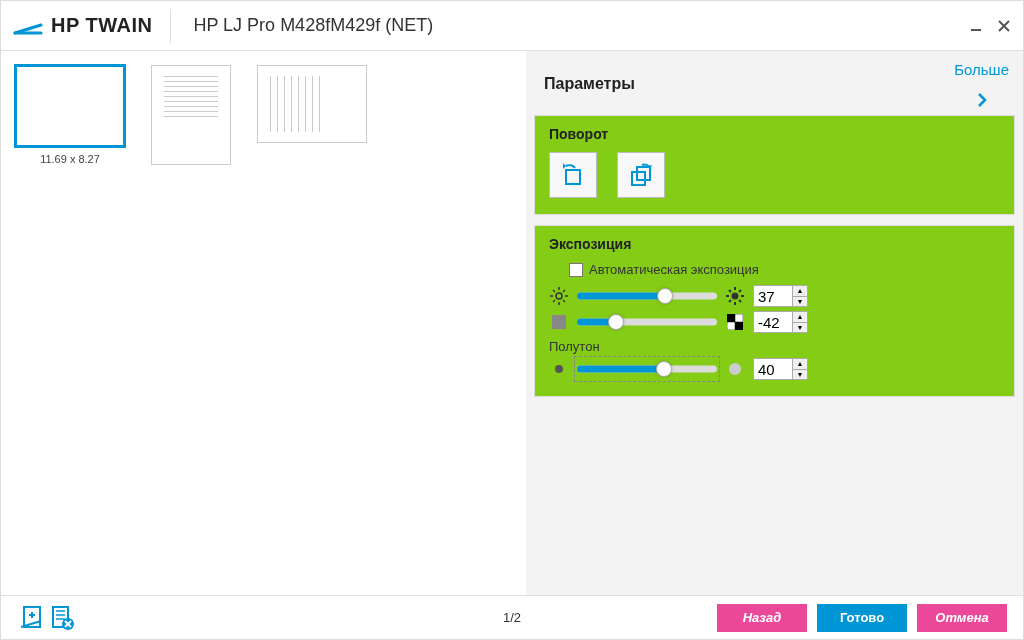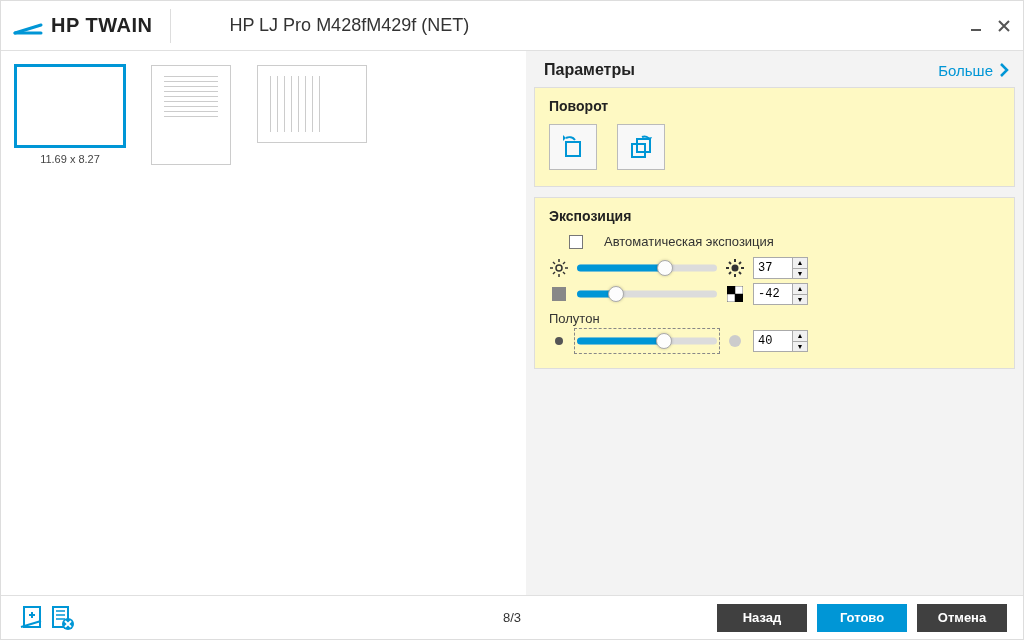--- a/index.html
+++ b/index.html
@@ -1,72 +1,72 @@
 <!DOCTYPE html>
 <html><head>
 <meta charset="utf-8">
 <style>
   * { box-sizing: border-box; margin: 0; padding: 0; font-family: Arial, sans-serif; }
   body { width: 1024px; height: 640px; background: #fff; overflow: hidden; }
   .window { width: 100%; height: 100%; display: flex; flex-direction: column; border: 1px solid #ddd; }
 
-  .titlebar { height: 50px; border-bottom: 1px solid #e0e0e0; display: flex; align-items: center; padding: 0 12px; gap: 36px; }
+  .titlebar { height: 50px; border-bottom: 1px solid #e0e0e0; display: flex; align-items: center; padding: 0 12px; }
   .logo { display: flex; align-items: center; gap: 8px; padding-right: 18px; border-right: 1px solid #ddd; height: 34px; }
   .logo-text { font-size: 20px; font-weight: 700; letter-spacing: 0.5px; color: #222; }
   .device-name { font-size: 18px; color: #333; margin-left: 22px; }
   .window-controls { margin-left: auto; display: flex; gap: 14px; align-items: center; }
   .win-btn { width: 14px; height: 14px; color: #555; cursor: pointer; display:flex; align-items:center; justify-content:center; }
 
   .body { flex: 1; display: flex; min-height: 0; }
   .preview-pane { flex: 1.02; background: #fff; padding: 14px; display: flex; gap: 26px; align-items: flex-start; }
   .thumb-wrap { display: flex; flex-direction: column; align-items: center; gap: 6px; }
   .thumb { width: 110px; height: 82px; background: #fff; border: 1px solid #ccc; position: relative; display:flex; align-items:center; justify-content:center; }
   .thumb.portrait { width: 80px; height: 100px; }
   .thumb.selected { border: 2px solid #0096d6; outline: 1px solid #0096d6; }
   .thumb-caption { font-size: 11px; color: #444; }
   .doc-lines { position:absolute; top:10px; bottom:10px; left:12px; right:12px; display:flex; flex-direction:column; gap:4px; }
   .doc-lines span { display:block; height:1px; background:#ccc; }
 
   .side-pane { width: 497px; background: #f3f3f3; display: flex; flex-direction: column; }
   .side-header { display: flex; align-items: center; justify-content: space-between; padding: 10px 14px 8px 18px; }
   .side-header .title { font-size: 16px; font-weight: 700; color: #222; text-align: center; }
-  .more-link { color: #0096d6; display: flex; align-items: center; gap: 6px; font-size: 15px; cursor: pointer; }
-
-  .panel { background: #fef9c3; border: 1px solid #ddd; margin: 0 8px 10px 8px; padding: 10px 14px 16px 14px; }
+  .more-link { color: #0096d6; display: flex; align-items: center; gap: 15px; font-size: 15px; cursor: pointer; flex-direction: column; }
+
+  .panel { background: #84cc16; border: 1px solid #ddd; margin: 0 8px 10px 8px; padding: 10px 14px 16px 14px; }
   .panel-title { font-size: 14px; font-weight: 700; color: #222; margin-bottom: 10px; }
 
   .rot-row { display: flex; gap: 20px; }
   .sq-btn { width: 48px; height: 46px; border: 1px solid #bbb; background: #f8f8f8; display: flex; align-items: center; justify-content: center; cursor: pointer; }
 
-  .checkbox-row { display: flex; align-items: center; gap: 21px; font-size: 13px; color: #333; margin-bottom: 8px; padding-left: 20px; }
+  .checkbox-row { display: flex; align-items: center; gap: 6px; font-size: 13px; color: #333; margin-bottom: 8px; padding-left: 20px; }
   .checkbox { width: 14px; height: 14px; border: 1px solid #777; background:#fff; }
 
   .ctrl-label { font-size: 13px; color: #333; margin-top: 6px; }
   .ctrl-row { display: flex; align-items: center; gap: 8px; margin-top: 4px; }
   .ic { width: 20px; height: 20px; display:flex; align-items:center; justify-content:center; color:#333; }
 
   .slider { position: relative; width: 140px; height: 20px; }
   .slider.dashed { outline: 1px dashed #888; outline-offset: 2px; }
   .track-base { position:absolute; top:50%; left:0; right:0; height:7px; background:#dcdcdc; border-radius:4px; transform:translateY(-50%); }
   .track-fill { position:absolute; top:50%; left:0; height:7px; background:#0096d6; border-radius:4px; transform:translateY(-50%); }
   .handle { position:absolute; top:50%; width:16px; height:16px; border-radius:50%; background:#fdfdfd; border:1px solid #aaa; transform:translate(-50%,-50%); box-shadow:0 0 3px rgba(0,0,0,0.2);}    
 
   .num-field { display:flex; align-items:stretch; border:1px solid #aaa; height:22px; }
-  .num-field input { width: 38px; border:none; padding:0 4px; font-size:12px; outline:none;font-family:Liberation Mono, monospace; }
+  .num-field input { width: 38px; border:none; padding:0 4px; font-size:15px; outline:none; }
   .spinners { display:flex; flex-direction:column; border-left:1px solid #aaa; }
   .spin { width:14px; height:11px; background:#f0f0f0; font-size:7px; display:flex; align-items:center; justify-content:center; border:none; cursor:pointer; }
   .spin + .spin { border-top:1px solid #aaa; }
 
   .footer { height: 44px; border-top: 1px solid #e0e0e0; display: flex; align-items: center; padding: 0 16px; gap: 10px; }
   .tool-btn { width: 30px; height: 30px; display:flex; align-items:center; justify-content:center; color:#0096d6; cursor:pointer; }
   .page-ind { margin-left: auto; margin-right: auto; font-size: 13px; color:#333; position: absolute; left: 50%; transform: translateX(-50%); }
   .footer-inner { position: relative; width: 100%; display:flex; align-items:center; }
   .right-btns { display:flex; gap:10px; margin-left:auto; }
   .btn { min-width: 90px; height: 28px; padding: 0 14px; font-size: 13px; font-weight: 700; border: 1px solid transparent; cursor: pointer; }
-  .btn.grey { background:#404040; color:#fff; }
+  .btn.grey { background:#ec4899; color:#fff;font-style:italic; }
   .btn.primary { background:#0096d6; color:#fff; }
 </style>
 </head>
 <body>
 
 <div class="window">
 
   <div class="titlebar">
     <div class="logo">
       <svg width="30" height="22" viewBox="0 0 30 22">
@@ -284,21 +284,21 @@
       <div class="tool-btn">
         <svg width="26" height="26" viewBox="0 0 26 26">
           <rect x="4" y="2" width="15" height="20" fill="none" stroke="#0096d6" stroke-width="2"></rect>
           <line x1="7" y1="6" x2="16" y2="6" stroke="#0096d6" stroke-width="1.5"></line>
           <line x1="7" y1="10" x2="16" y2="10" stroke="#0096d6" stroke-width="1.5"></line>
           <line x1="7" y1="14" x2="16" y2="14" stroke="#0096d6" stroke-width="1.5"></line>
           <circle cx="19" cy="19" r="6" fill="#0096d6"></circle>
           <path d="M16 16 L22 22 M22 16 L16 22" stroke="#fff" stroke-width="2"></path>
         </svg>
       </div>
-      <div class="page-ind">8/3</div>
+      <div class="page-ind">1/2</div>
       <div class="right-btns">
         <button class="btn grey">Назад</button>
         <button class="btn primary">Готово</button>
         <button class="btn grey">Отмена</button>
       </div>
     </div>
   </div>
 
 </div>
 

